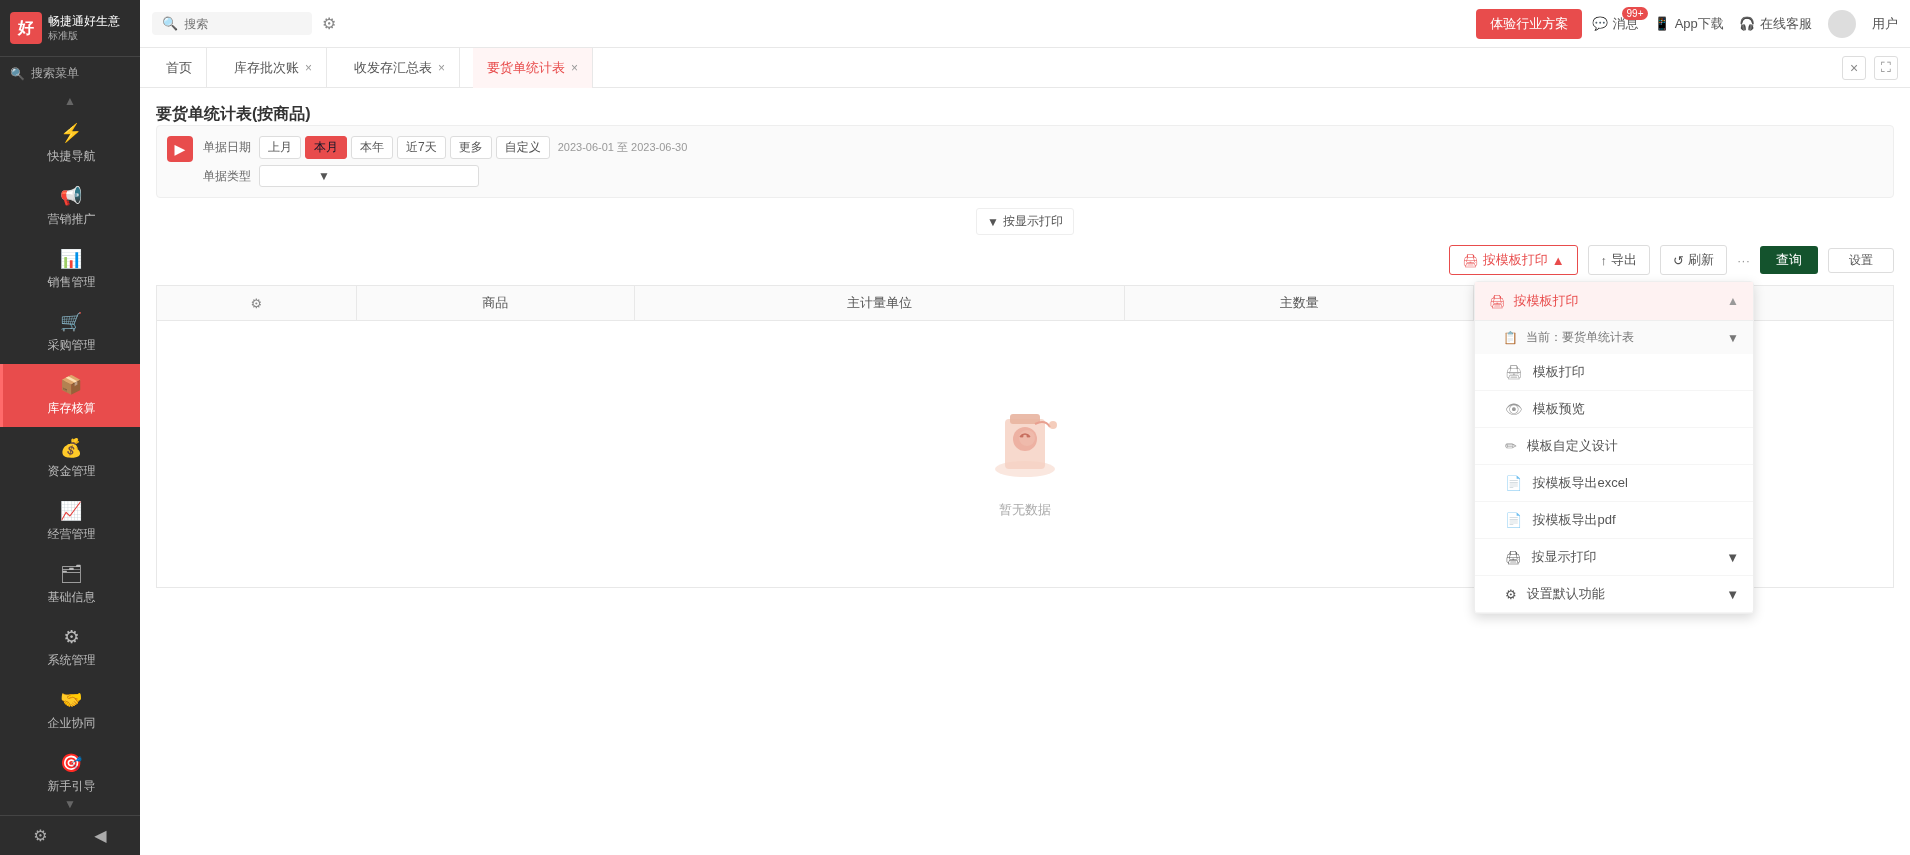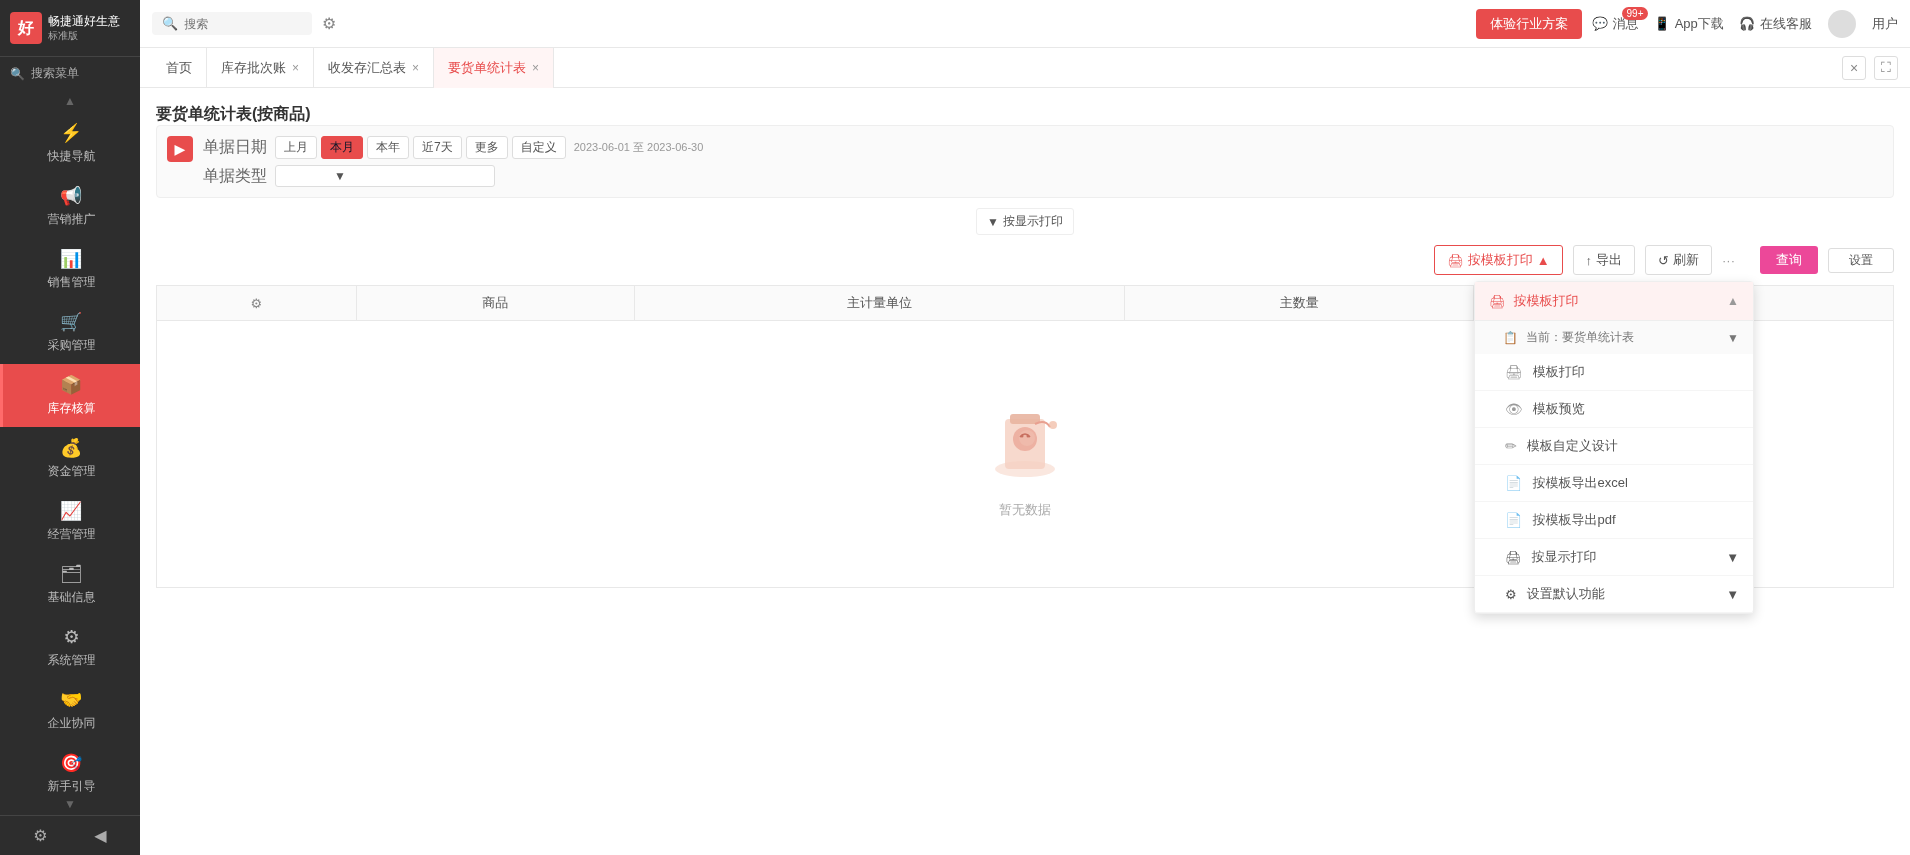--- a/index.html
+++ b/index.html
@@ -160,21 +160,21 @@
     }
 
     
     .tabs-bar {
       background: #fff;
       display: flex;
       align-items: center;
       padding: 0 12px;
       border-bottom: 1px solid #e8e8e8;
       height: 40px;
-      gap: 0;
+      gap: 13px;
     }
     .tab {
       display: flex;
       align-items: center;
       padding: 0 14px;
       height: 40px;
       cursor: pointer;
       font-size: 13px;
       color: #555;
       border-right: 1px solid #e8e8e8;
@@ -255,21 +255,21 @@
       flex-direction: column;
       gap: 6px;
     }
     .filter-row {
       display: flex;
       align-items: center;
       gap: 8px;
     }
     .filter-label {
       color: #666;
-      font-size: 16px;
+      font-size: 12px;
       white-space: nowrap;
     }
     .date-btns {
       display: flex;
       gap: 4px;
       align-items: center;
     }
     .date-btn {
       padding: 2px 8px;
       border: 1px solid #ddd;
@@ -355,27 +355,26 @@
       padding: 5px 12px;
       border: 1px solid #ddd;
       color: #555;
       background: #fff;
       border-radius: 3px;
       cursor: pointer;
       font-size: 13px;
     }
     .btn-query {
       padding: 5px 16px;
-      background: #ec4899;
+      background: #14532d;
       color: #fff;
       border: none;
       border-radius: 3px;
       cursor: pointer;
       font-size: 13px;
-      margin-left: 15px;
     }
     .btn-settings {
       padding: 3px 20px;
       border: 1px solid #ddd;
       background: #fff;
       color: #555;
       border-radius: 3px;
       cursor: pointer;
       font-size: 12px;
     }

